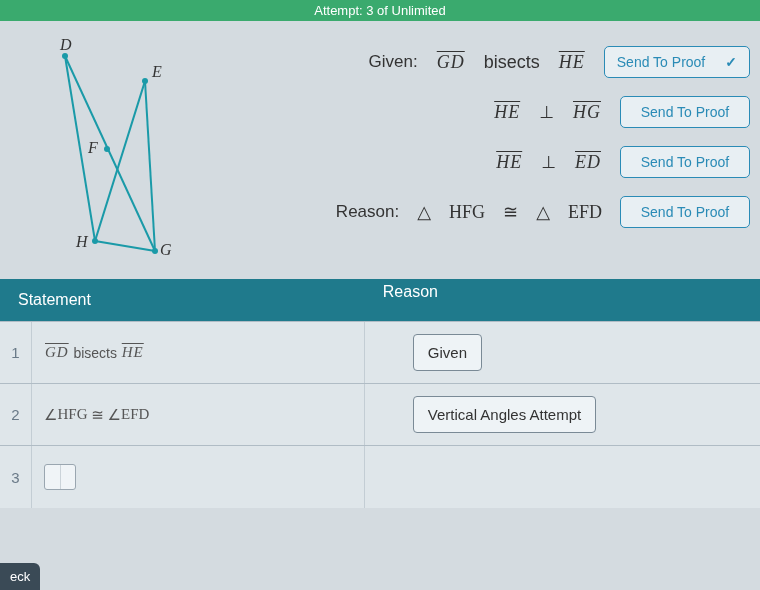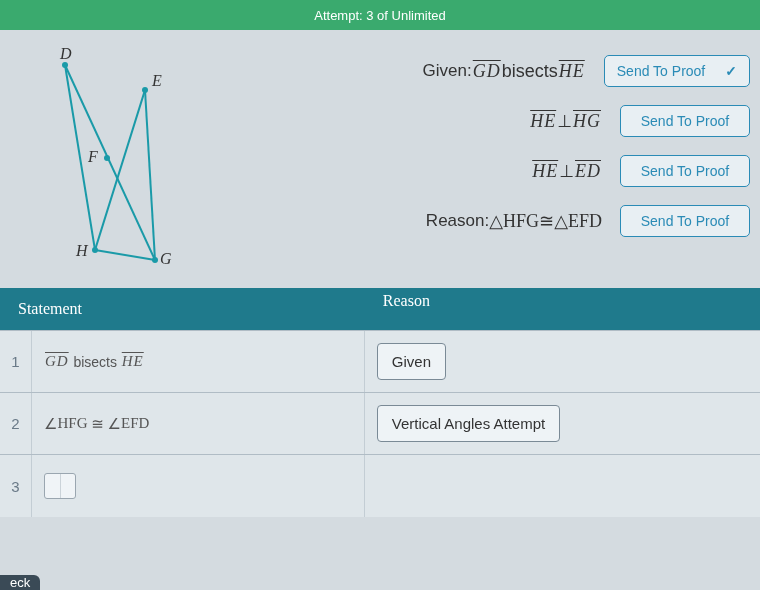--- a/index.html
+++ b/index.html
@@ -6,21 +6,21 @@
     body {
       font-family: -apple-system, BlinkMacSystemFont, "Segoe UI", Arial, sans-serif;
       background: #d4dbe0;
       width: 760px;
       height: 590px;
       overflow: hidden;
       color: #3a4a5a;
     }
     .topbar {
       background: #3aaa6e;
-      height: 30px;
+      height: 21px;
       color: #fff;
       font-size: 13px;
       display: flex;
       align-items: center;
       justify-content: center;
       padding: 0 10px;
     }
     .upper {
       display: flex;
       padding: 20px 10px 10px 40px;
@@ -51,21 +51,21 @@
       align-items: center;
       justify-content: flex-end;
       gap: 18px;
     }
     .math {
       font-family: "Times New Roman", serif;
       font-size: 18px;
       color: #333;
       display: flex;
       align-items: center;
-      gap: 0;
+      gap: 18px;
     }
     .math-label {
       font-family: -apple-system, Arial, sans-serif;
       font-size: 17px;
       color: #333;
     }
     .overline {
       text-decoration: overline;
       font-style: italic;
       letter-spacing: 1px;
@@ -88,21 +88,20 @@
     }
     .check { color: #2a8bb6; font-weight: bold; }
     .proof-table {
       margin-top: 8px;
     }
     .thead {
       display: flex;
       background: #1f7a8c;
       color: #fff;
       font-size: 16px;
-      font-family: Liberation Serif, serif;
     }
     .th-stmt { width: 48%; padding: 12px 18px; }
     .th-reason { width: 52%; padding: 4px 18px; }
     .trow {
       display: flex;
       border-top: 1px solid #b0bcc5;
       background: #dfe6ea;
     }
     .td-num {
       width: 32px;
@@ -131,39 +130,40 @@
       align-items: center;
     }
     .reason-box {
       border: 1px solid #7a8a96;
       background: #eef3f6;
       border-radius: 4px;
       padding: 9px 14px;
       font-size: 15px;
       color: #333;
       cursor: pointer;
+      margin-left: 36px;
     }
     .stmt-input {
       display: flex;
       gap: 0;
       border: 1px solid #9aa6b0;
       border-radius: 3px;
       width: 32px;
       height: 26px;
       background: #f0f4f7;
     }
     .stmt-input div { flex:1; border-right: 1px solid #cbd3d9; }
     .stmt-input div:last-child { border-right: none; }
     .eck-tab {
       position: absolute;
       bottom: 0;
       left: 0;
       background: #3a4a56;
       color: #fff;
-      padding: 0 10px;
+      padding: 6px 10px;
       border-radius: 0 6px 0 0;
       font-size: 13px;
     }
     .angle { }
   </style>
 </head>
 <body>
 
 <div class="topbar">
   <span>Attempt: 3 of Unlimited</span>

